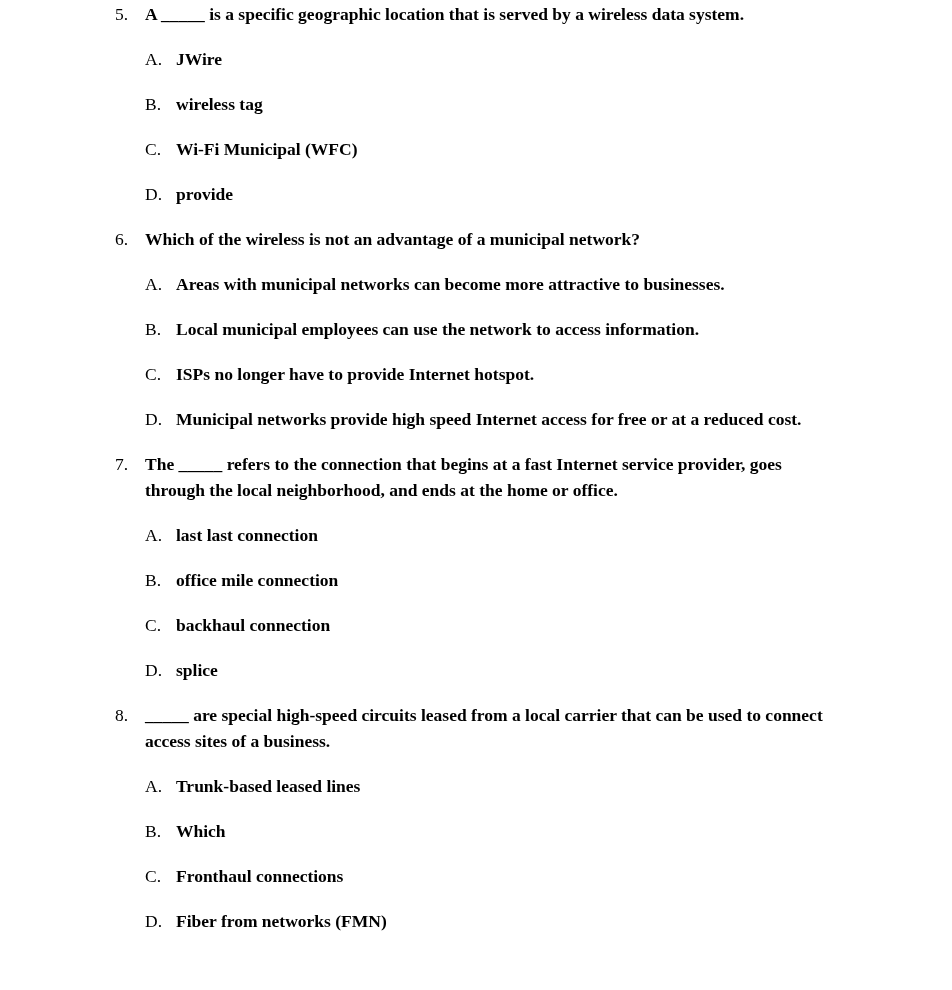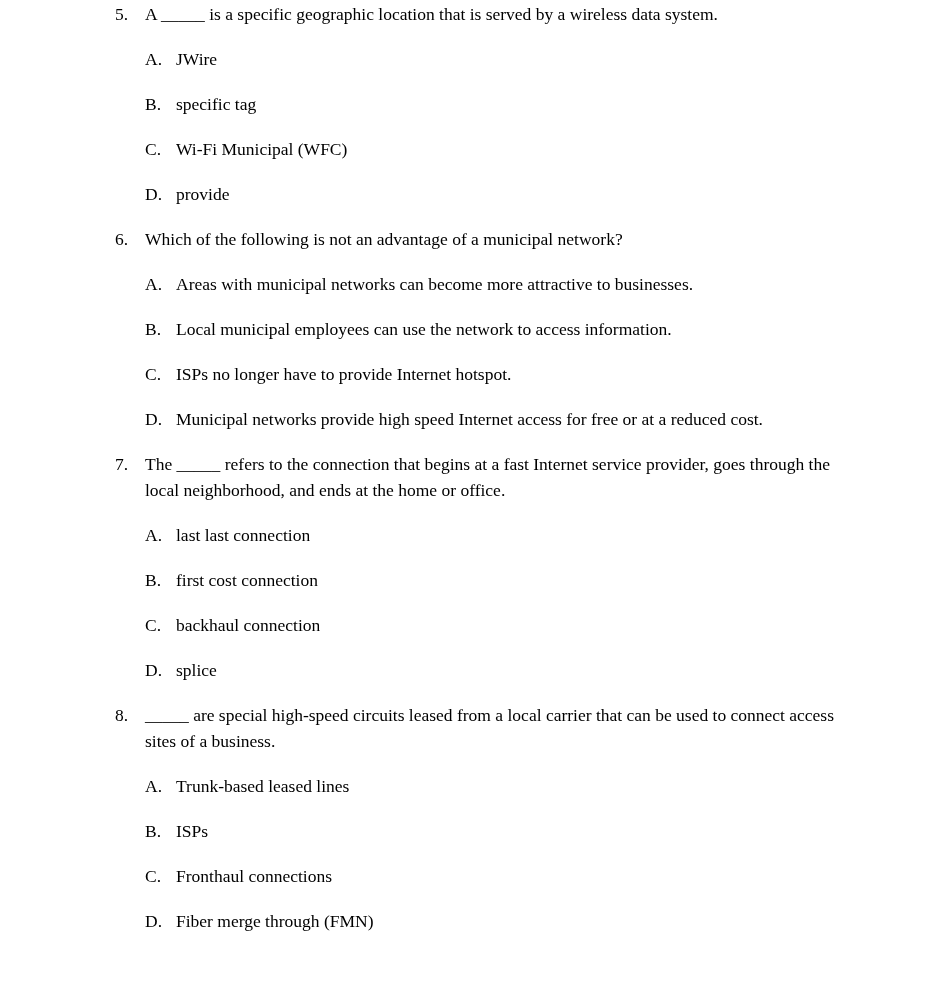--- a/index.html
+++ b/index.html
@@ -28,20 +28,21 @@
     flex: 0 0 30px;
   }
   .options {
     margin-left: 30px;
   }
   .o-row .marker {
     flex: 0 0 31px;
   }
   .text {
     flex: 1 1 auto;
+    font-weight: bold;
   }
   .question-block {
     margin-bottom: 0;
   }
 </style>
 </head>
 <body>
 
 <main class="page">
   <div id="questions">
@@ -50,36 +51,36 @@
           <span class="marker">5.</span>
           <span class="text">A _____ is a specific geographic location that is served by a wireless data system.</span>
         </div>
         <div class="options">
           <div class="row o-row">
             <span class="marker">A.</span>
             <span class="text">JWire</span>
           </div>
           <div class="row o-row">
             <span class="marker">B.</span>
-            <span class="text">specific tag</span>
+            <span class="text">wireless tag</span>
           </div>
           <div class="row o-row">
             <span class="marker">C.</span>
             <span class="text">Wi-Fi Municipal (WFC)</span>
           </div>
           <div class="row o-row">
             <span class="marker">D.</span>
             <span class="text">provide</span>
           </div>
         </div>
       </section>
       <section class="question-block">
         <div class="row q-row">
           <span class="marker">6.</span>
-          <span class="text">Which of the following is not an advantage of a municipal network?</span>
+          <span class="text">Which of the wireless is not an advantage of a municipal network?</span>
         </div>
         <div class="options">
           <div class="row o-row">
             <span class="marker">A.</span>
             <span class="text">Areas with municipal networks can become more attractive to businesses.</span>
           </div>
           <div class="row o-row">
             <span class="marker">B.</span>
             <span class="text">Local municipal employees can use the network to access information.</span>
           </div>
@@ -98,21 +99,21 @@
           <span class="marker">7.</span>
           <span class="text">The _____ refers to the connection that begins at a fast Internet service provider, goes through the local neighborhood, and ends at the home or office.</span>
         </div>
         <div class="options">
           <div class="row o-row">
             <span class="marker">A.</span>
             <span class="text">last last connection</span>
           </div>
           <div class="row o-row">
             <span class="marker">B.</span>
-            <span class="text">first cost connection</span>
+            <span class="text">office mile connection</span>
           </div>
           <div class="row o-row">
             <span class="marker">C.</span>
             <span class="text">backhaul connection</span>
           </div>
           <div class="row o-row">
             <span class="marker">D.</span>
             <span class="text">splice</span>
           </div>
         </div>
@@ -122,26 +123,26 @@
           <span class="marker">8.</span>
           <span class="text">_____ are special high-speed circuits leased from a local carrier that can be used to connect access sites of a business.</span>
         </div>
         <div class="options">
           <div class="row o-row">
             <span class="marker">A.</span>
             <span class="text">Trunk-based leased lines</span>
           </div>
           <div class="row o-row">
             <span class="marker">B.</span>
-            <span class="text">ISPs</span>
+            <span class="text">Which</span>
           </div>
           <div class="row o-row">
             <span class="marker">C.</span>
             <span class="text">Fronthaul connections</span>
           </div>
           <div class="row o-row">
             <span class="marker">D.</span>
-            <span class="text">Fiber merge through (FMN)</span>
+            <span class="text">Fiber from networks (FMN)</span>
           </div>
         </div>
       </section>
     </div>
 </main>
 
 </body></html>

